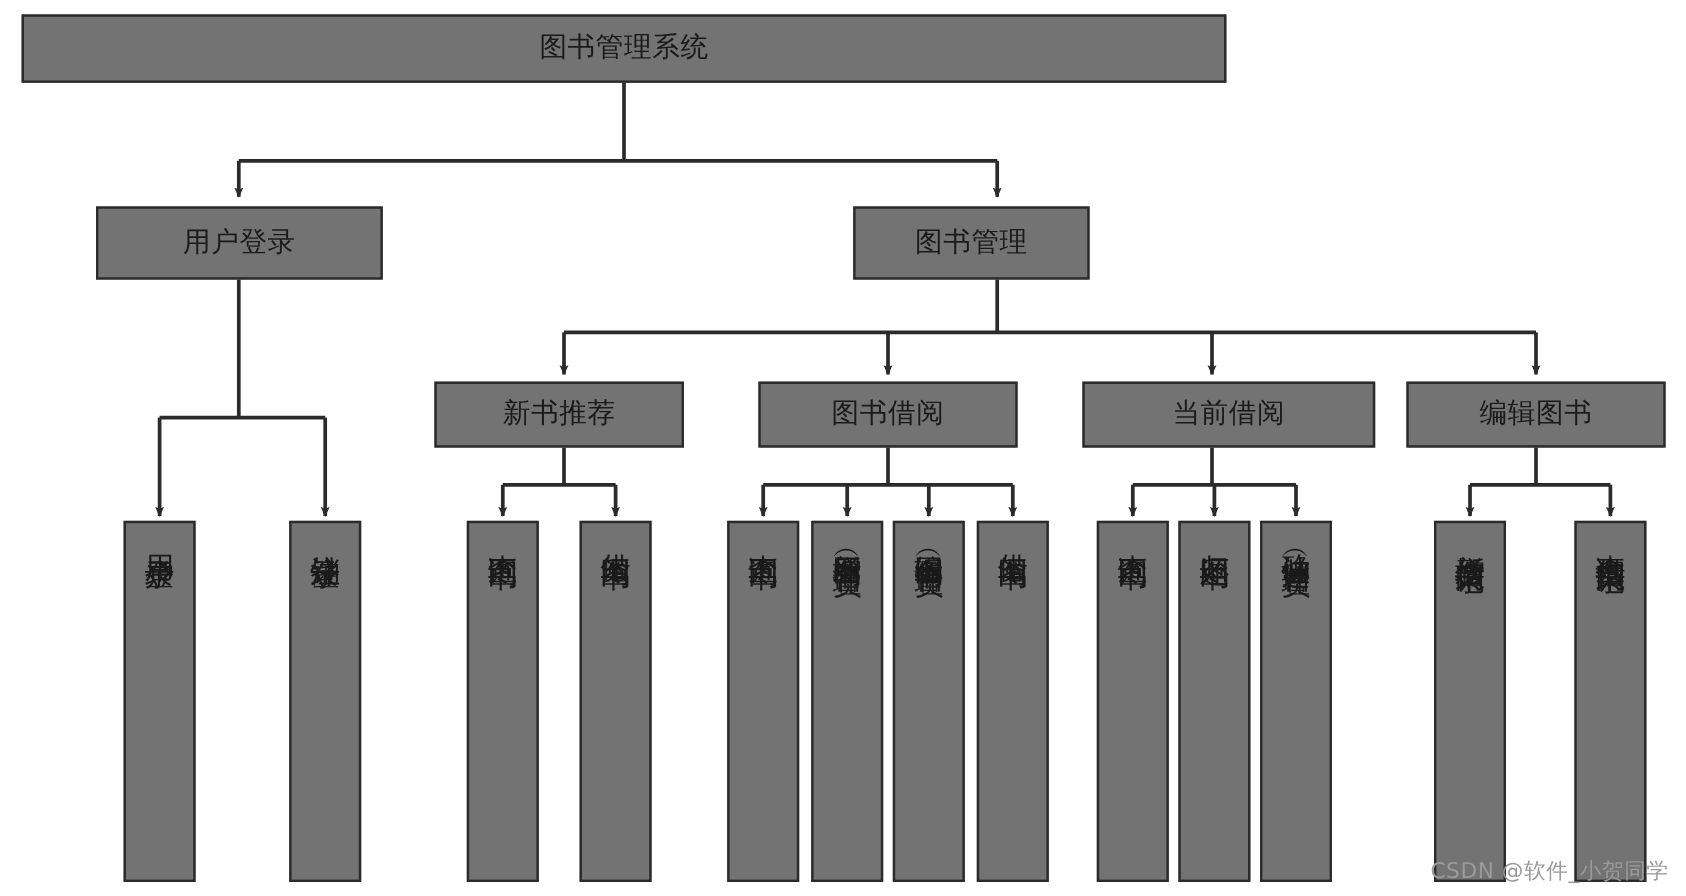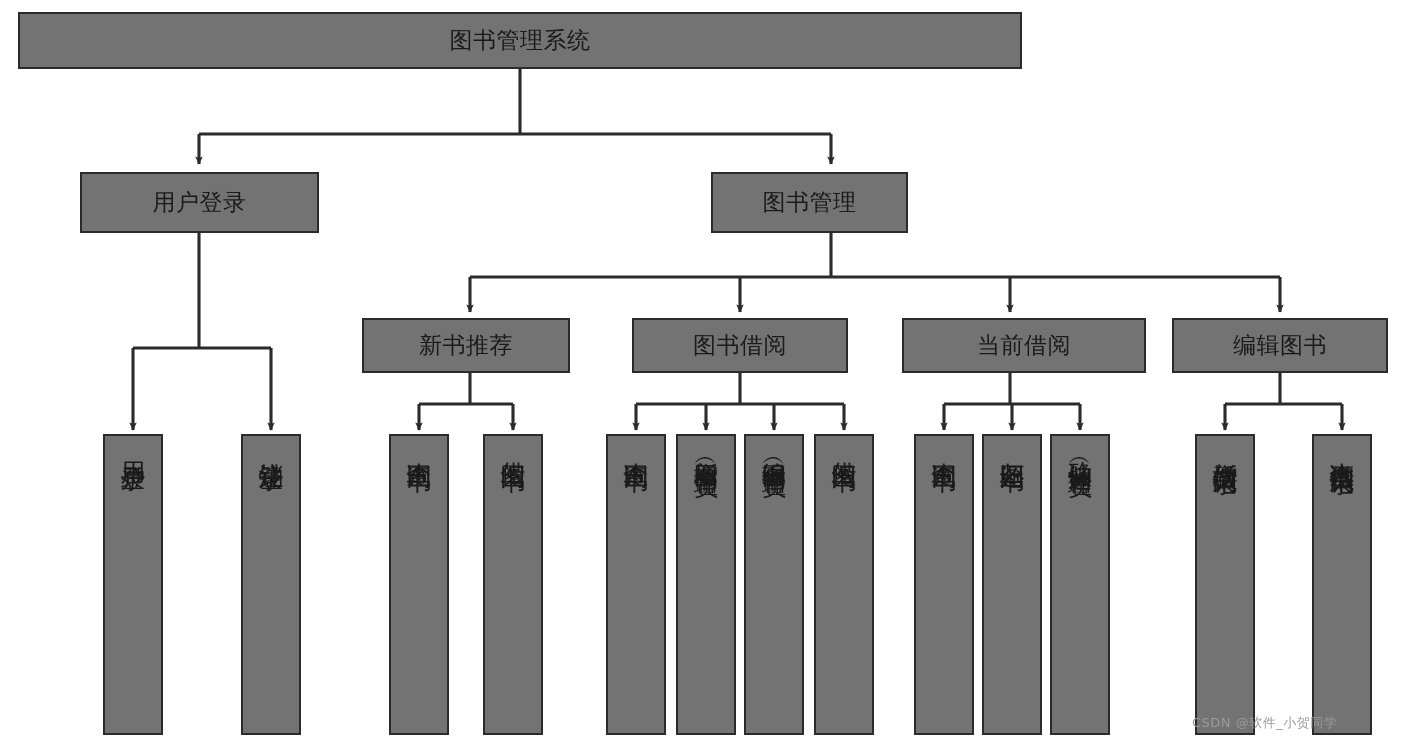--- a/index.html
+++ b/index.html
@@ -54,21 +54,21 @@
     font-size: 25px;
     line-height: 1.0;
     letter-spacing: 2px;
     white-space: nowrap;
   }
   .node.vert.tall-text .node-label {
     font-size: 24px;
   }
   .watermark {
     position: absolute;
-    font-size: 13px;
+    font-size: 18px;
     color: #9a9a9a;
     white-space: nowrap;
     letter-spacing: 0.5px;
     pointer-events: none;
   }
 </style>
 </head>
 <body>
 
 <div id="canvas">

